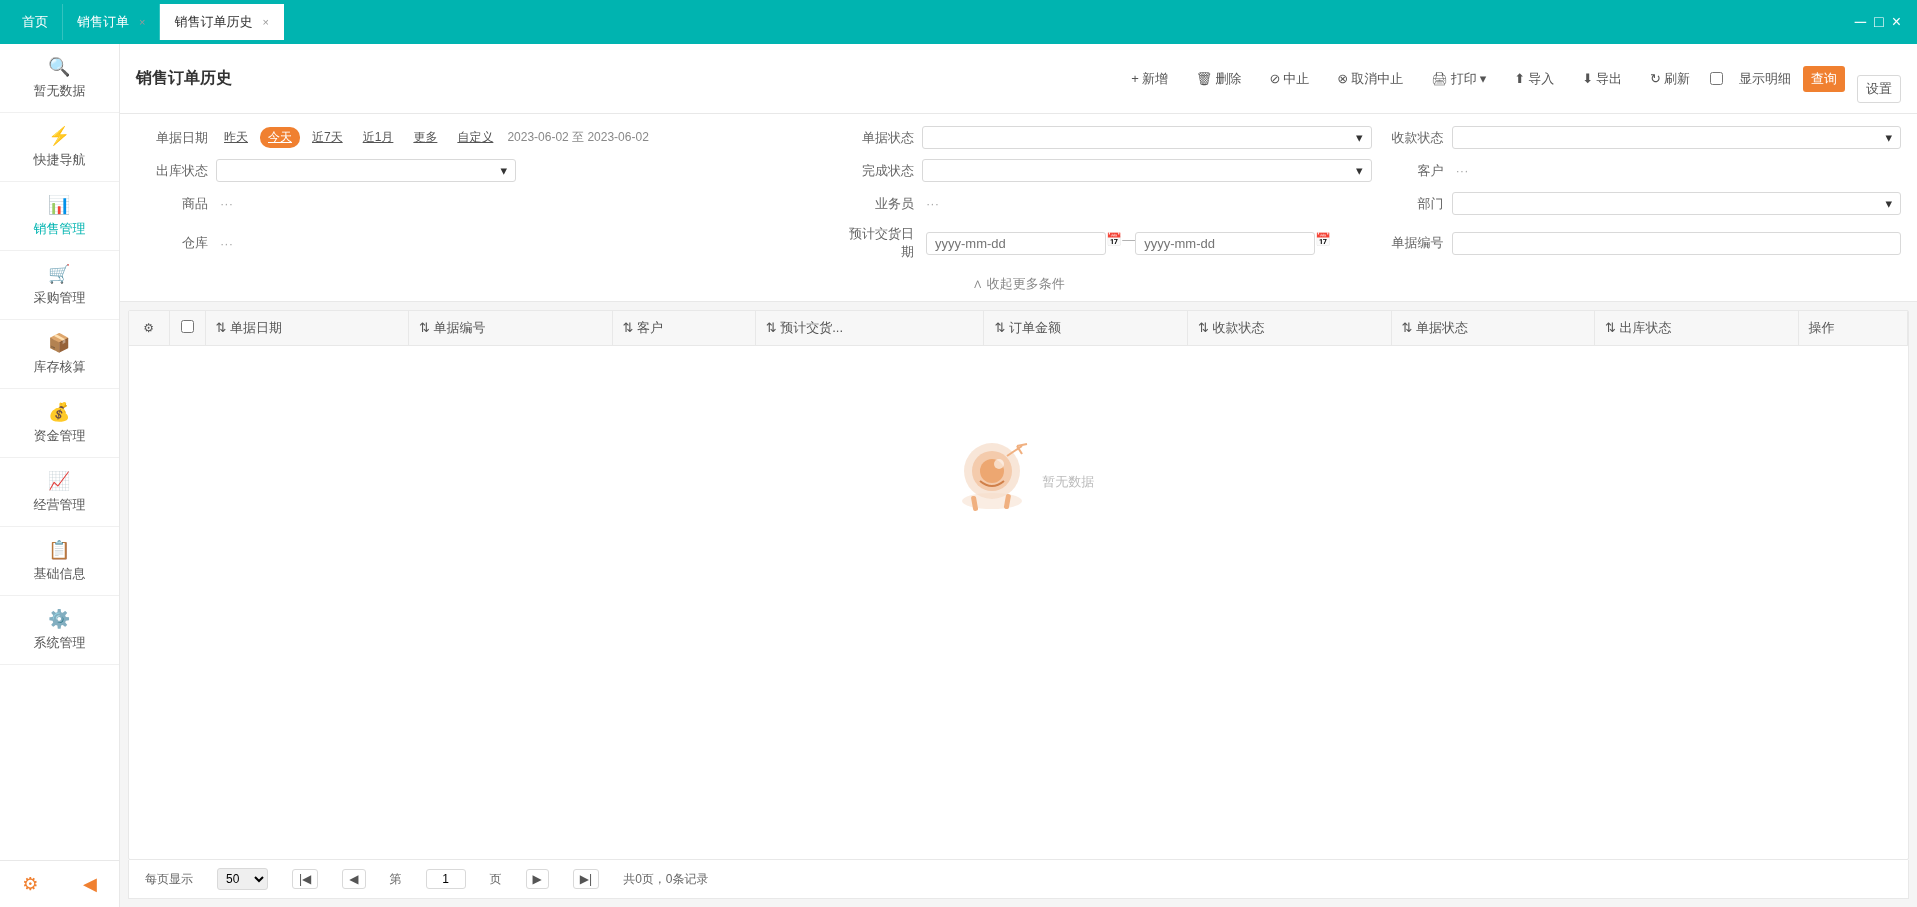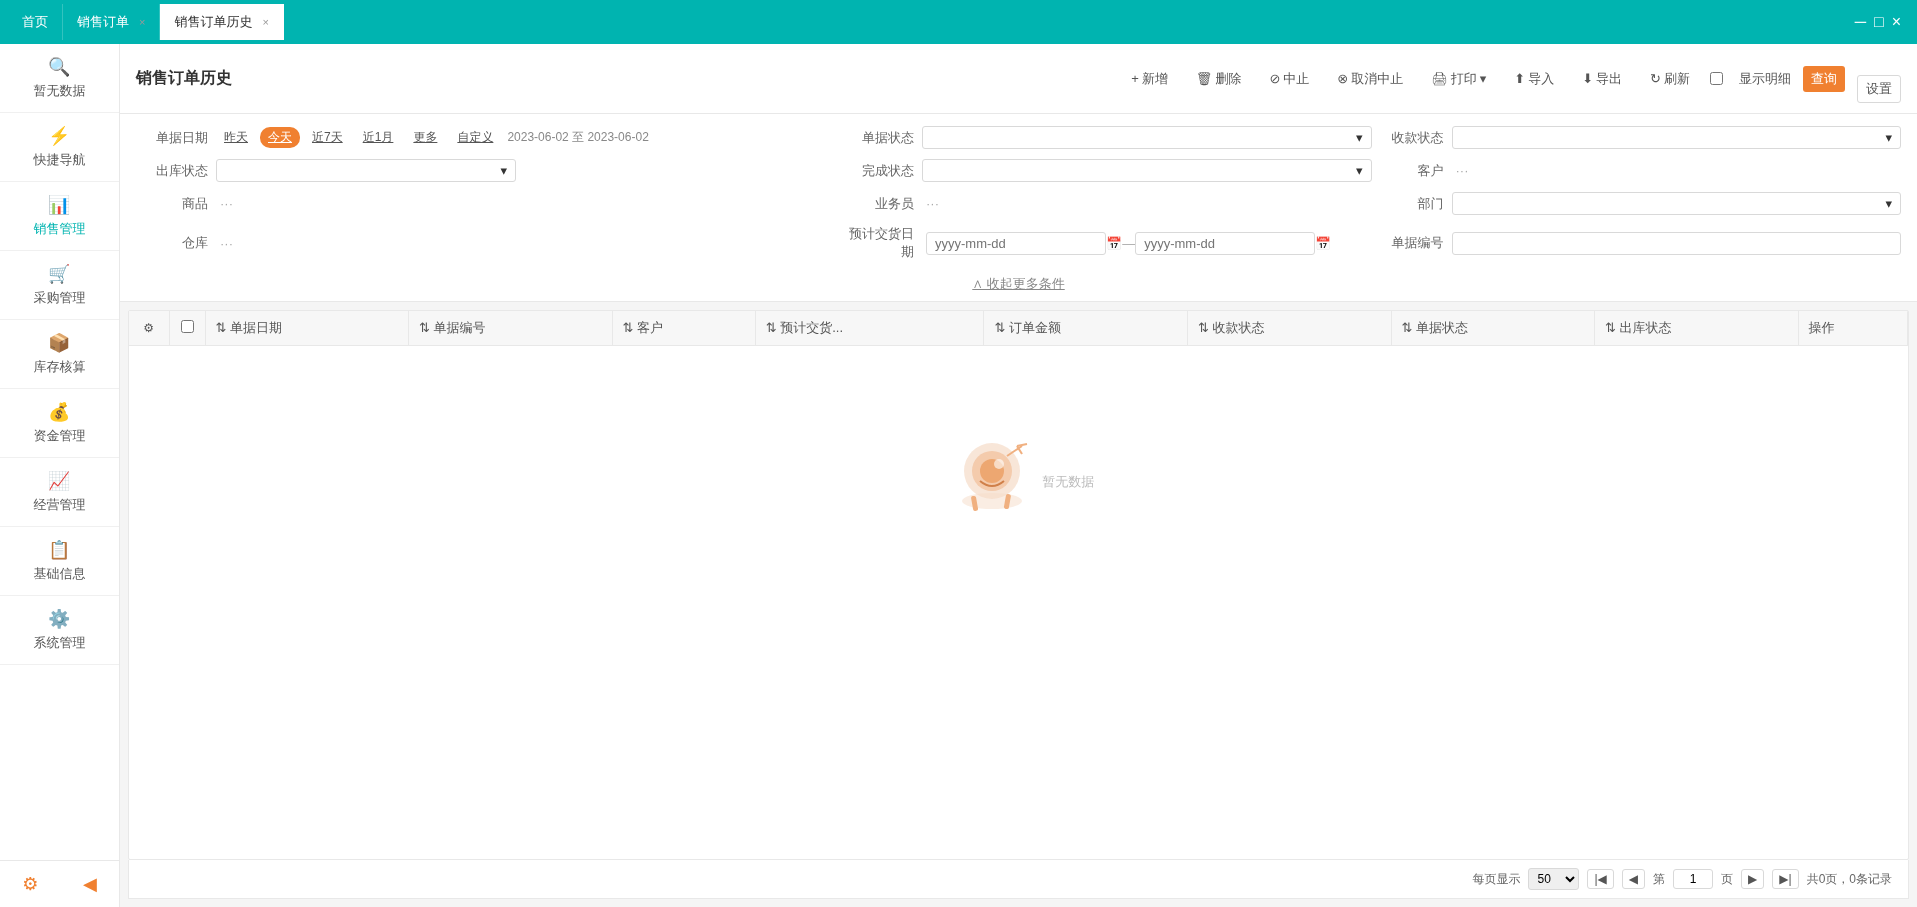--- a/index.html
+++ b/index.html
@@ -208,21 +208,20 @@
       display: flex;
       align-items: center;
       flex: 1;
     }
     .collapse-bar {
       text-align: center;
       padding: 4px;
       color: #888;
       cursor: pointer;
       font-size: 12px;
-      text-decoration: underline;
     }
 
     
     .table-container {
       flex: 1;
       background: #fff;
       overflow: auto;
       margin: 0 8px;
       border: 1px solid #e8e8e8;
       border-radius: 2px;
@@ -261,22 +260,21 @@
     }
     .empty-text { font-size: 13px; color: #bbb; }
 
     
     .table-footer {
       background: #fff;
       border-top: 1px solid #e8e8e8;
       padding: 8px 16px;
       display: flex;
       align-items: center;
-      justify-content: flex-end;
-      gap: 8px;
+      gap: 24px;
       flex-shrink: 0;
       margin: 0 8px 8px;
       border: 1px solid #e8e8e8;
       border-top: none;
     }
     .pagination-label { color: #666; font-size: 12px; }
     .page-size-select {
       border: 1px solid #d9d9d9;
       border-radius: 3px;
       padding: 2px 4px;
@@ -491,21 +489,21 @@
         </div>
       </div>
 
       <div class="filter-row">
         <div class="filter-col" style="flex:2; min-width:400px; align-items:center;">
           <span class="filter-label">仓库</span>
           <span class="filter-dots">···</span>
         </div>
         <div class="filter-col" style="flex:1.5; gap:4px;">
           <span class="filter-label">预计交货日期</span>
-          <div style="display:flex; align-items:center; gap:0; flex:1;">
+          <div style="display:flex; align-items:flex-start; gap:0; flex:1;">
             <input class="filter-input" style="width: 110px;" placeholder="yyyy-mm-dd">
             <span style="cursor:pointer; color:#aaa;">📅</span>
             <span style="color:#aaa;">—</span>
             <input class="filter-input" style="width: 110px;" placeholder="yyyy-mm-dd">
             <span style="cursor:pointer; color:#aaa;">📅</span>
           </div>
         </div>
         <div class="filter-col" style="flex:1.5;">
           <span class="filter-label">单据编号</span>
           <input class="filter-input" style="flex: 1 1 0%;">

